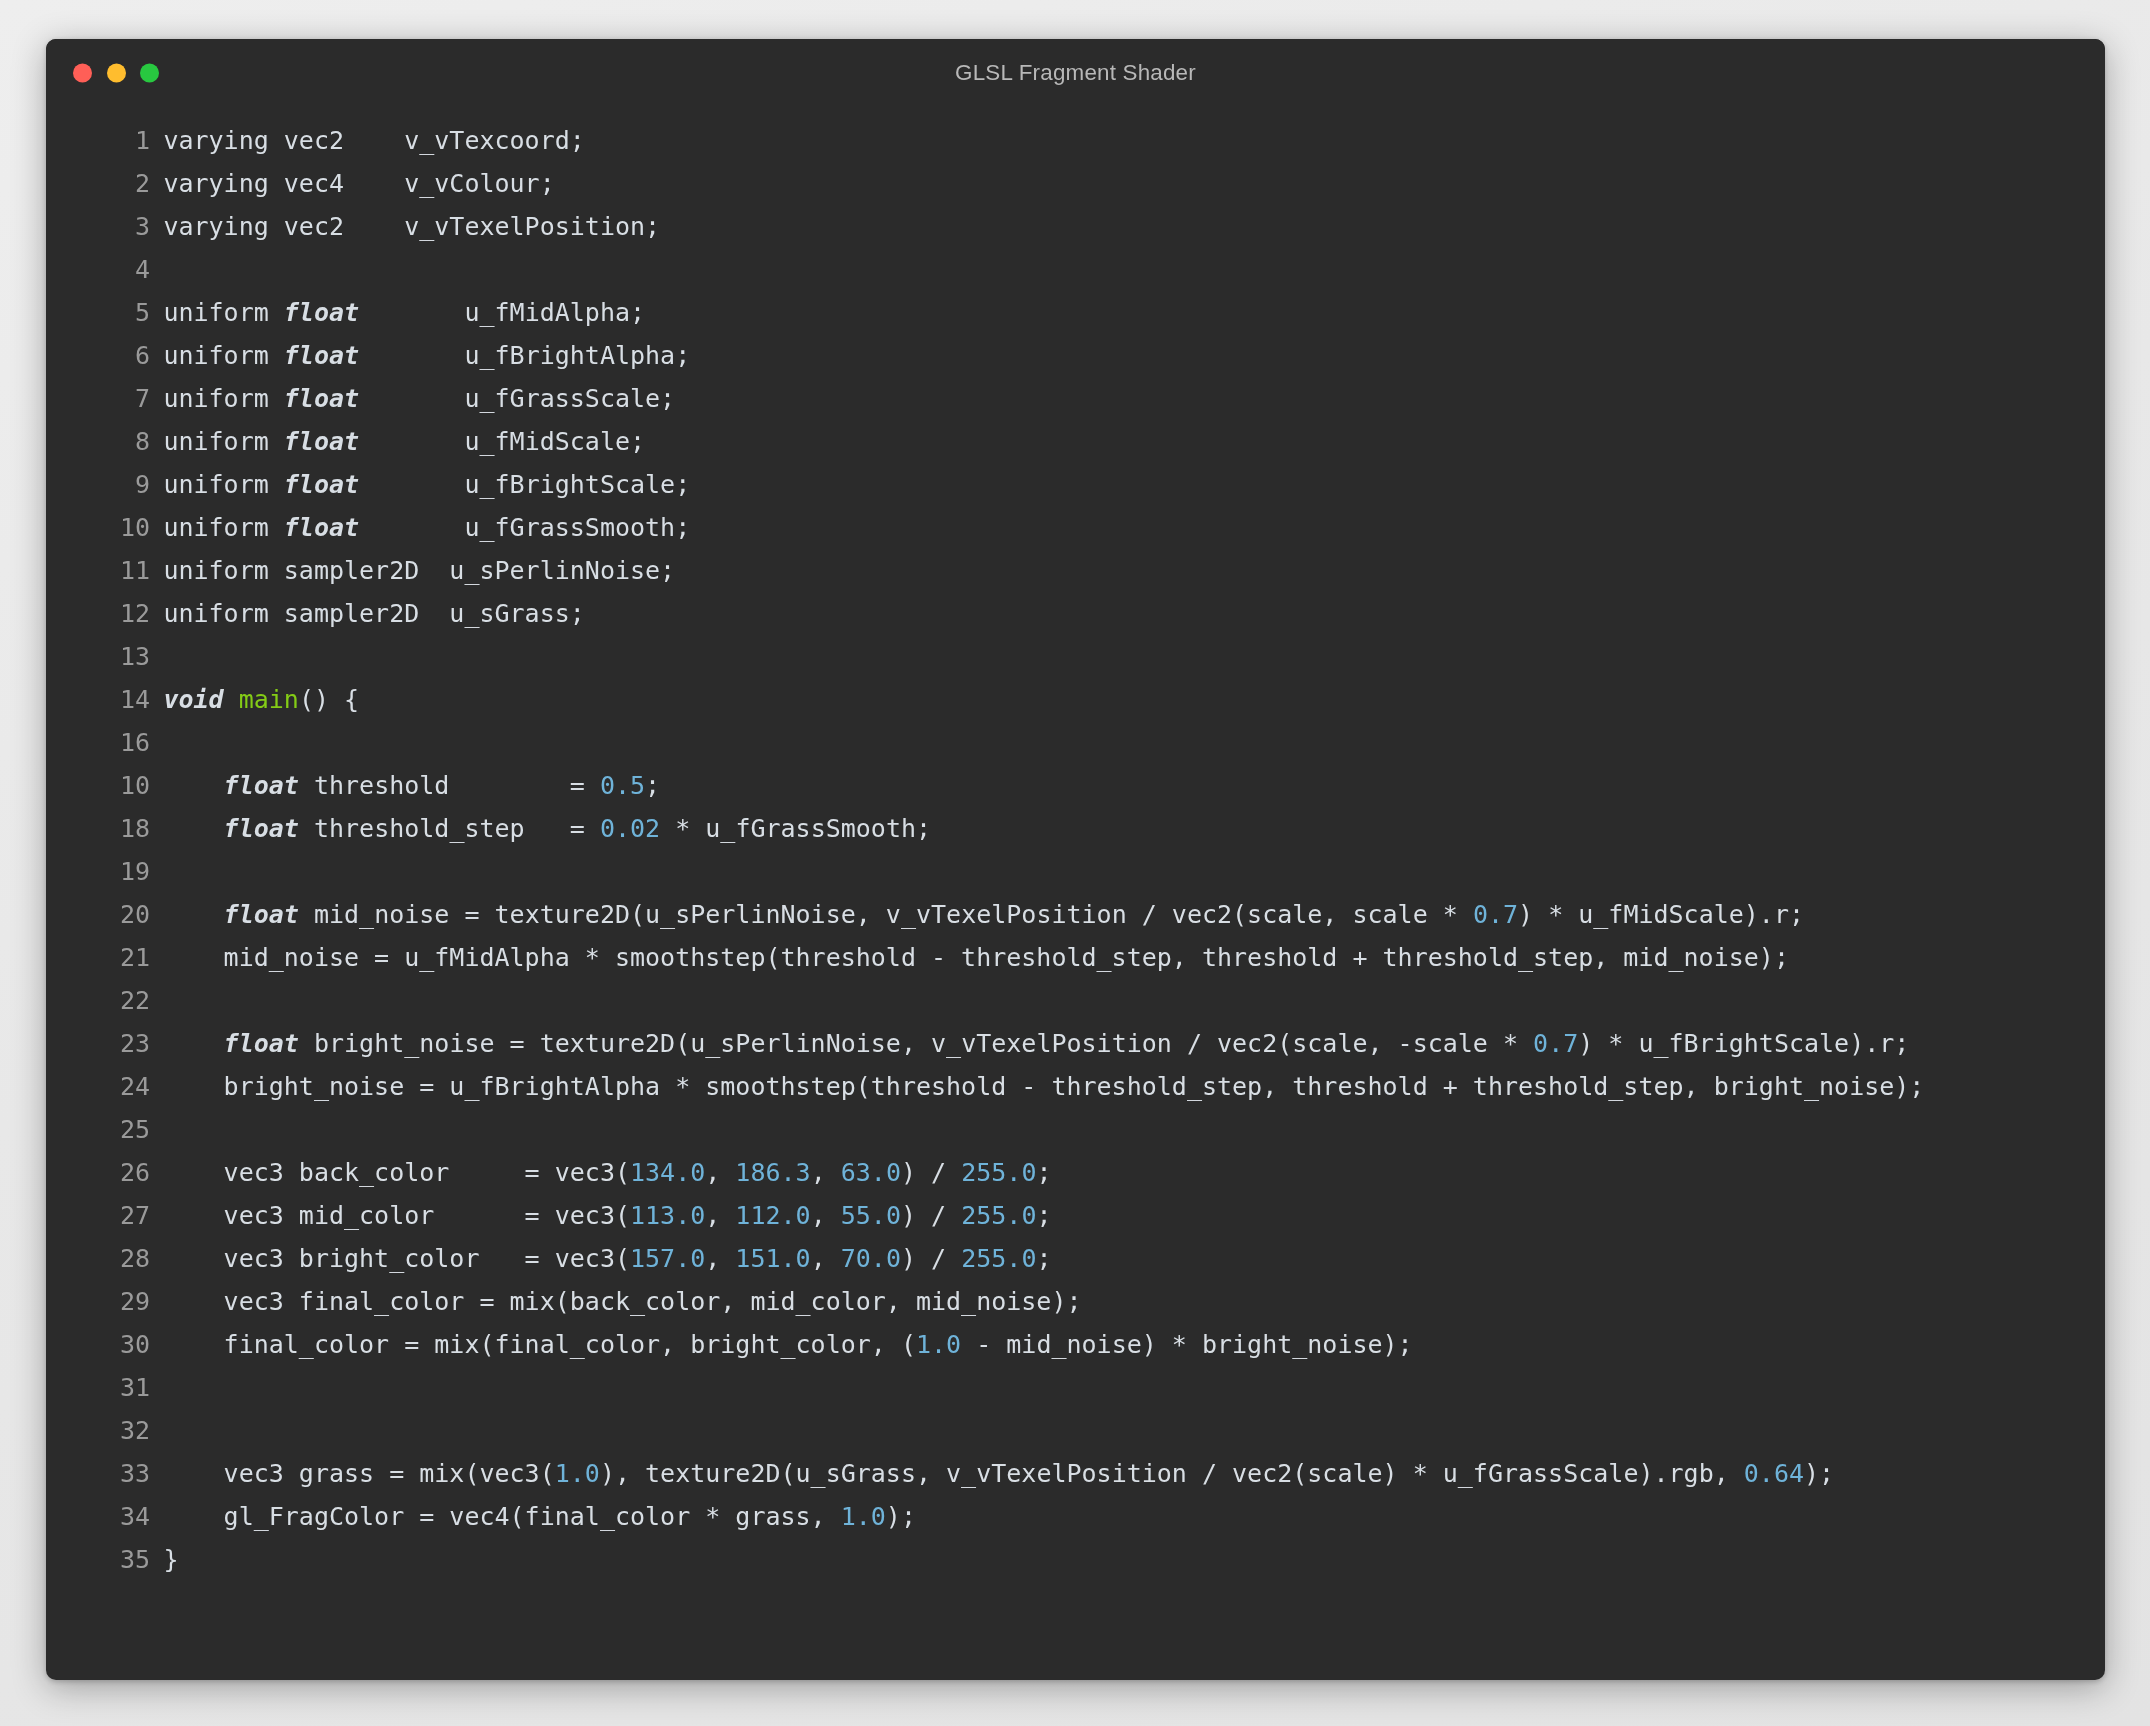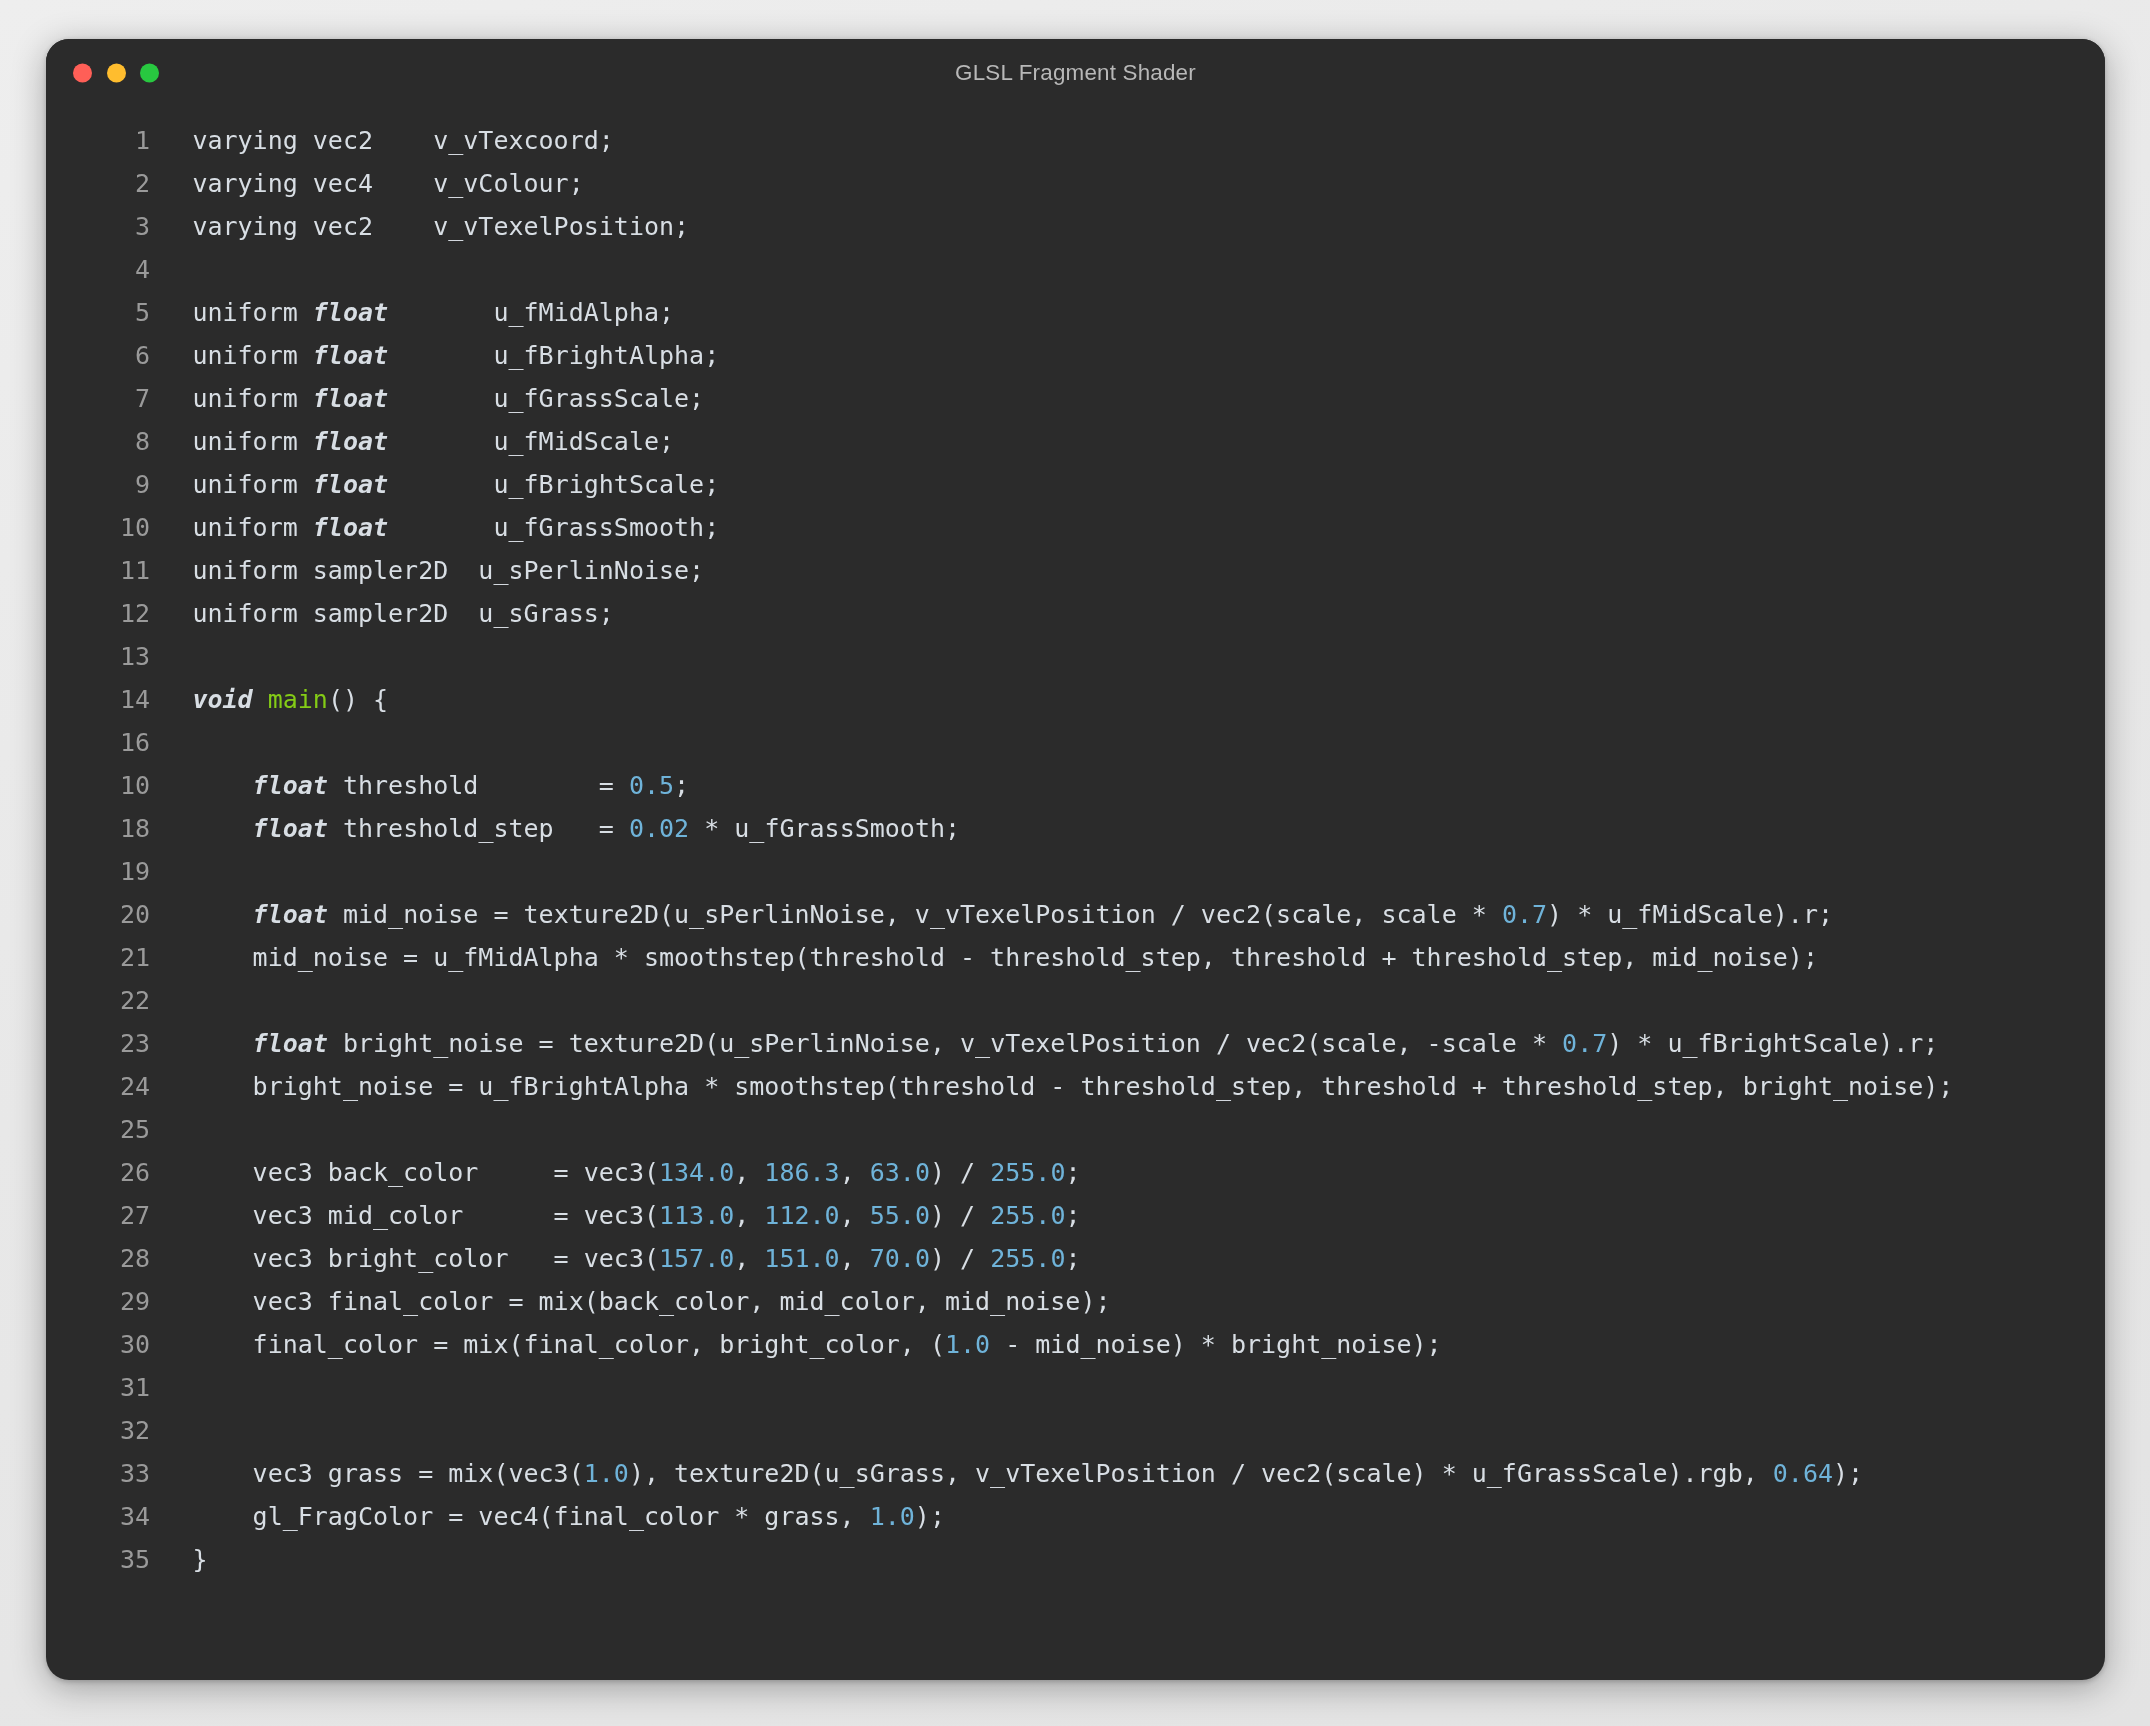--- a/index.html
+++ b/index.html
@@ -20,21 +20,21 @@
     background: linear-gradient(160deg, #eeeeee 0%, #e8e8e8 45%, #e3e3e3 100%);
   }
 
   .window {
     position: absolute;
     left: 46px;
     top: 39px;
     width: 2059px;
     height: 1641px;
     background: #2b2b2b;
-    border-radius: 23px;
+    border-radius: 10px;
     box-shadow: 0 7.8px 34px rgba(0,0,0,0.30), 0 1.1px 5.6px rgba(0,0,0,0.18);
     overflow: hidden;
     display: flex;
     flex-direction: column;
   }
 
   .titlebar {
     position: relative;
     height: 67px;
     flex: 0 0 67px;
@@ -94,21 +94,20 @@
     color: #9a9a9a;
     font-size: 25px;
     user-select: none;
   }
 
   .code-text {
     flex: 1 1 auto;
     color: #d8dee4;
     white-space: pre;
     letter-spacing: 0px;
-    margin-left: 29px;
   }
 
   .kw    { color: #d8dee4; font-weight: bold; font-style: italic; }
   .fn    { color: #84cc16; }
   .num   { color: #6fb3d9; }
   .typ   { color: #d8dee4; }
 </style>
 </head>
 <body>
 

